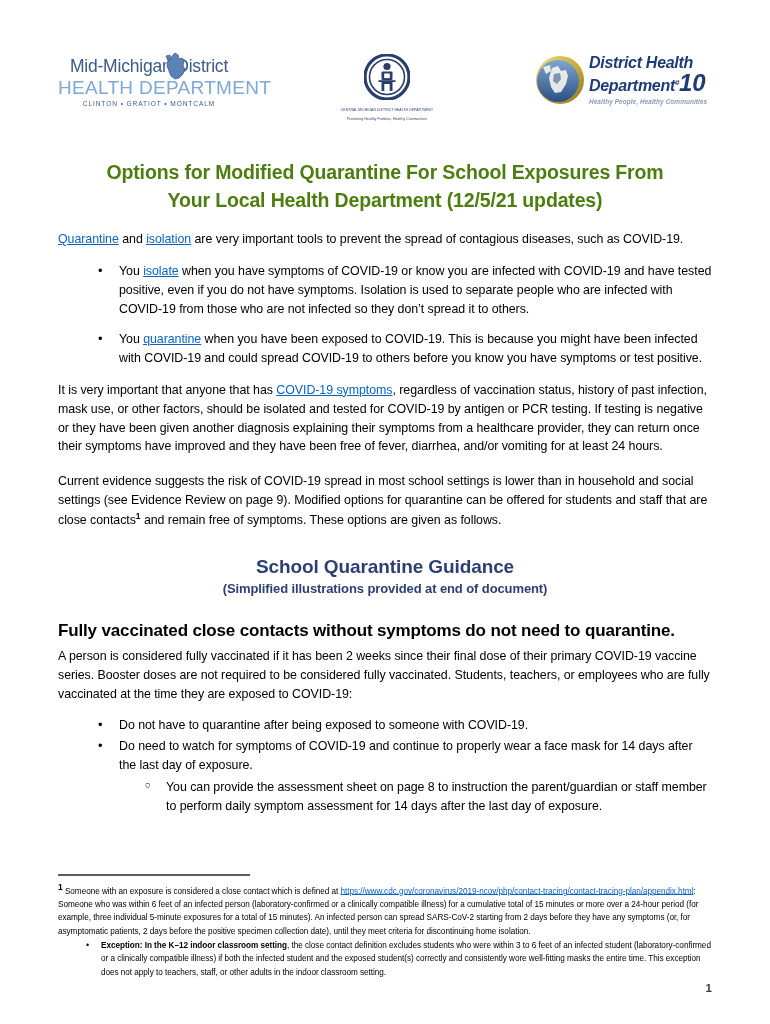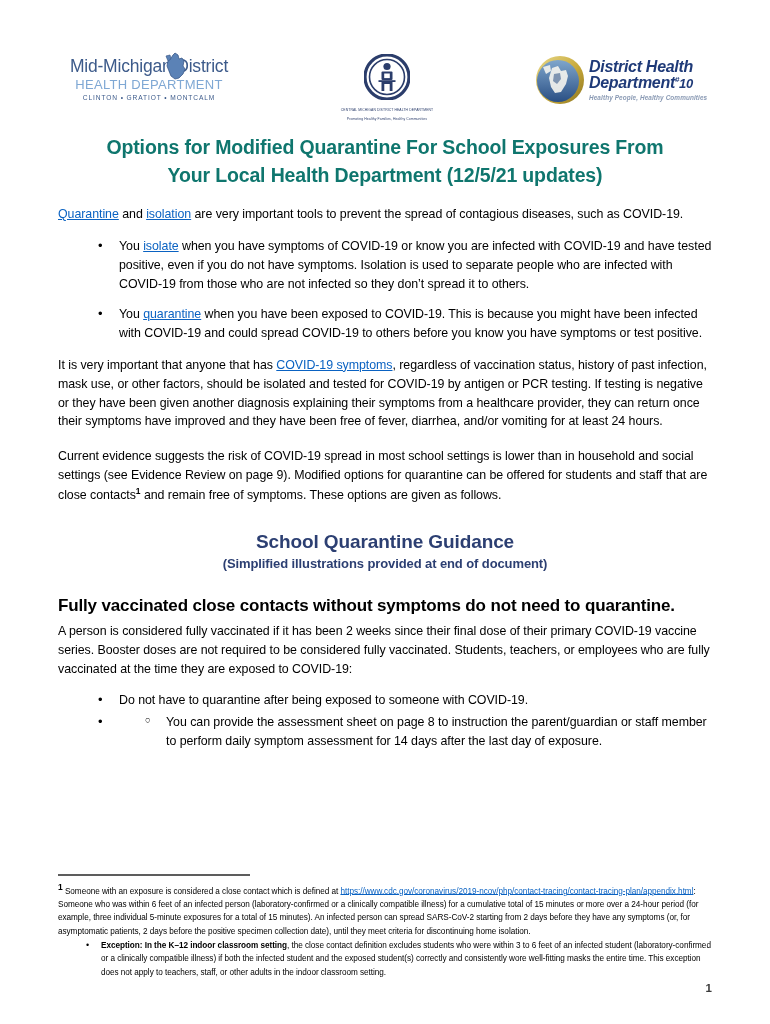--- a/index.html
+++ b/index.html
@@ -42,21 +42,21 @@
     line-height: 1;
     position: relative;
   }
   .mmdhd .l1 {
     font-size: 17.5px;
     color: #3c5a8a;
     letter-spacing: -0.2px;
     white-space: nowrap;
   }
   .mmdhd .l2 {
-    font-size: 13px;
+    font-size: 19px;
     color: #7fa8d4;
     letter-spacing: 0.3px;
     margin-top: 2px;
     white-space: nowrap;
   }
   .mmdhd .l3 {
     font-size: 6.6px;
     color: #3c5a8a;
     letter-spacing: 0.9px;
     margin-top: 4px;
@@ -102,38 +102,39 @@
   .dhd-words .d1,
   .dhd-words .d2 {
     font-size: 16px;
     font-weight: bold;
     font-style: italic;
     color: #1f3a78;
     letter-spacing: -0.3px;
     white-space: nowrap;
   }
   .dhd-words .d2 .hash { font-size: 8px; vertical-align: super; }
-  .dhd-words .d2 .ten { font-size: 13px; }
+  .dhd-words .d2 .ten { font-size: 24px; }
   .dhd-words .d3 {
     font-size: 6.4px;
     font-weight: bold;
     font-style: italic;
     color: #8a9ab4;
     margin-top: 3px;
     letter-spacing: 0.1px;
     white-space: nowrap;
   }
 
   
   .doc-title {
     text-align: center;
-    color: #0f766e;
+    color: #4d7c0f;
     font-size: 19.5px;
     font-weight: bold;
     line-height: 1.42;
+    margin-top: 25px;
     letter-spacing: -0.15px;
   }
 
   
   .para {
     font-size: 12.4px;
     line-height: 1.53;
     margin-top: 16px;
     text-align: left;
     letter-spacing: -0.05px;
@@ -340,20 +341,21 @@
   <div class="sect-title">School Quarantine Guidance</div>
   <div class="sect-sub">(Simplified illustrations provided at end of document)</div>
 
   <div class="head-2">Fully vaccinated close contacts without symptoms do not need to quarantine.</div>
 
   <p class="para" style="margin-top:2px">A person is considered fully vaccinated if it has been 2 weeks since their final dose of their primary COVID-19 vaccine series. Booster doses are not required to be considered fully vaccinated. Students, teachers, or employees who are fully vaccinated at the time they are exposed to COVID-19:</p>
 
   <ul class="bul" style="margin-top:0">
     <li class="nogap">Do not have to quarantine after being exposed to someone with COVID-19.</li>
     <li class="nogap">
+      <span>Do need to watch for symptoms of COVID-19 and continue to properly wear a face mask for 14 days after the last day of exposure.</span>
       <ul class="sub">
         <li>You can provide the assessment sheet on page 8 to instruction the parent/guardian or staff member to perform daily symptom assessment for 14 days after the last day of exposure.</li>
       </ul>
     </li>
   </ul>
 
   <div class="fn-wrap">
     <div class="fn-rule"></div>
     <div class="fn-text"><sup class="fn">1</sup><span> Someone with an exposure is considered a close contact which is defined at </span><a class="lnk" href="#">https://www.cdc.gov/coronavirus/2019-ncov/php/contact-tracing/contact-tracing-plan/appendix.html</a><span>: Someone who was within 6 feet of an infected person (laboratory-confirmed or a clinically compatible illness) for a cumulative total of 15 minutes or more over a 24-hour period (for example, three individual 5-minute exposures for a total of 15 minutes). An infected person can spread SARS-CoV-2 starting from 2 days before they have any symptoms (or, for asymptomatic patients, 2 days before the positive specimen collection date), until they meet criteria for discontinuing home isolation.</span></div>
     <ul class="fn-bul">

